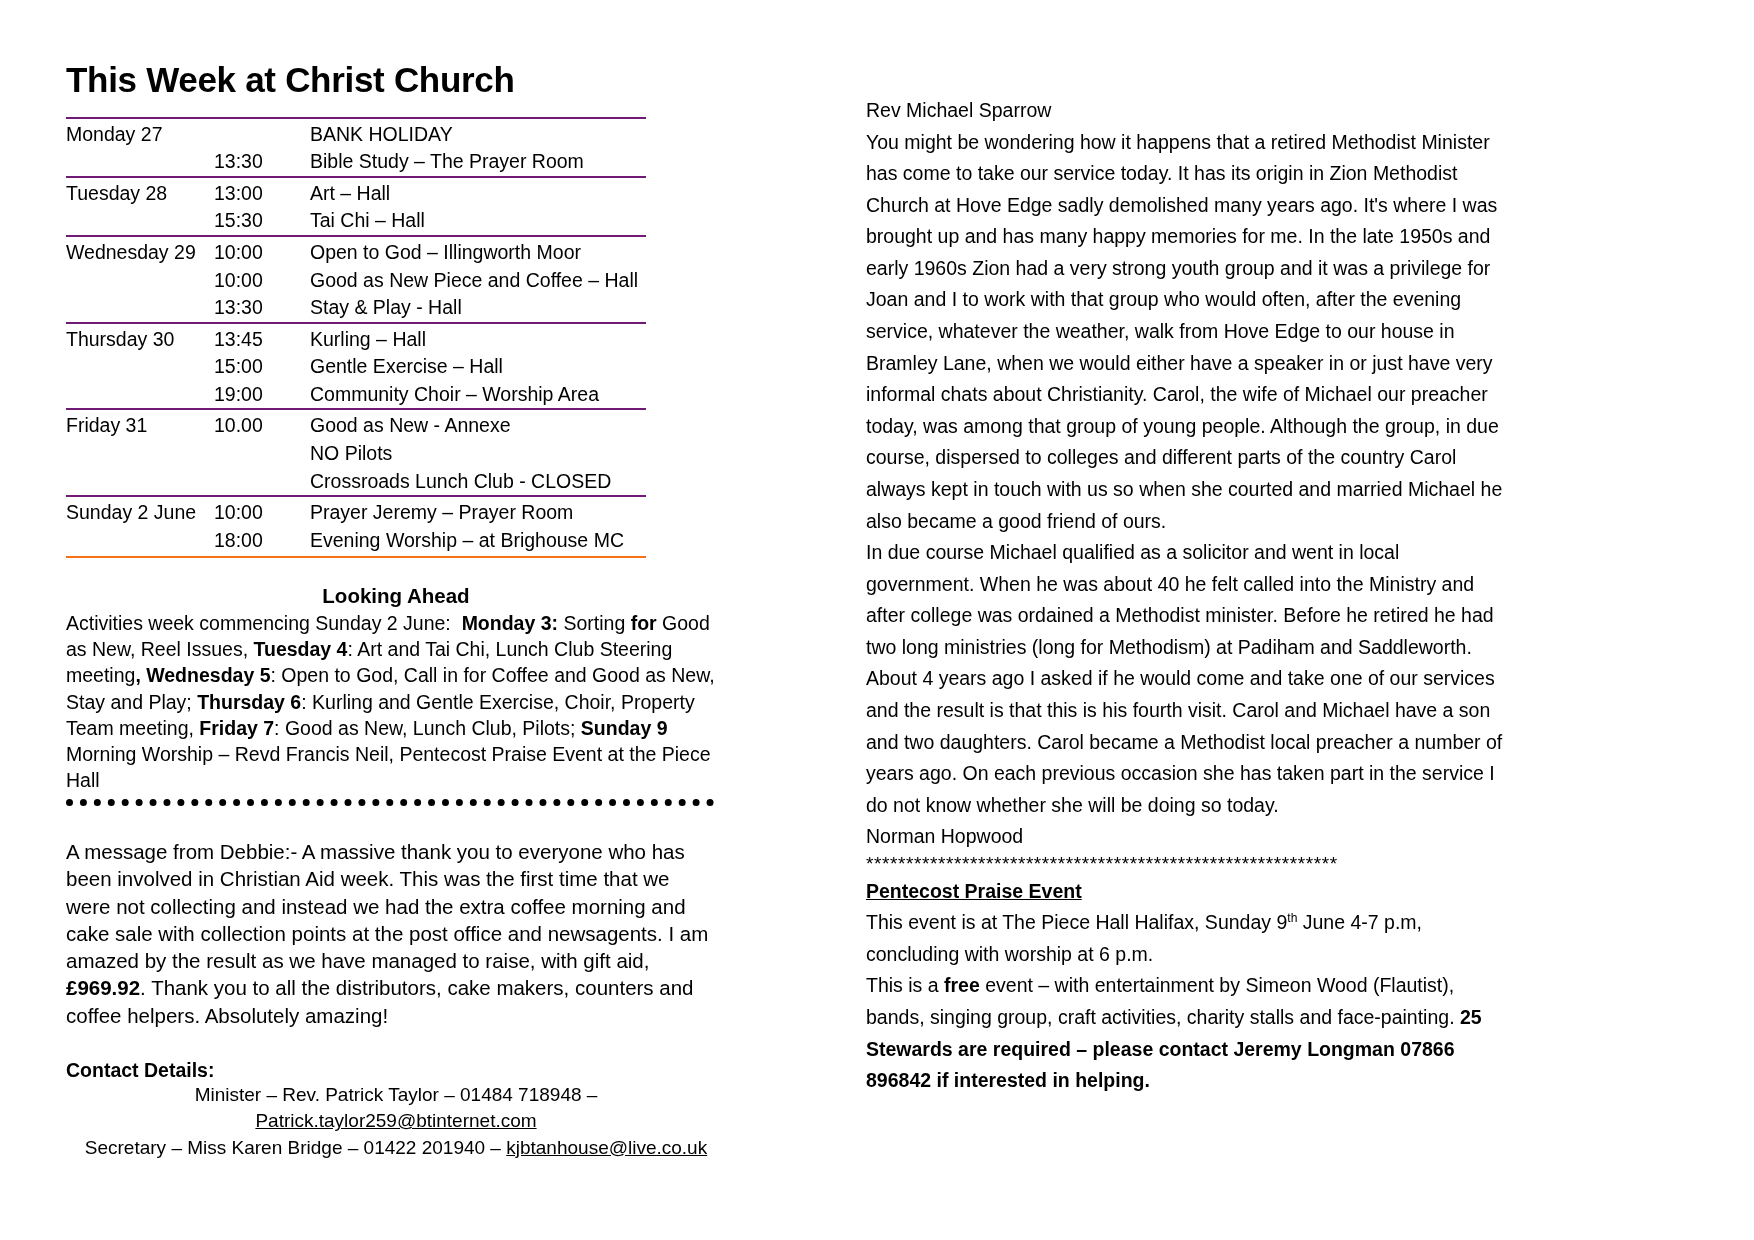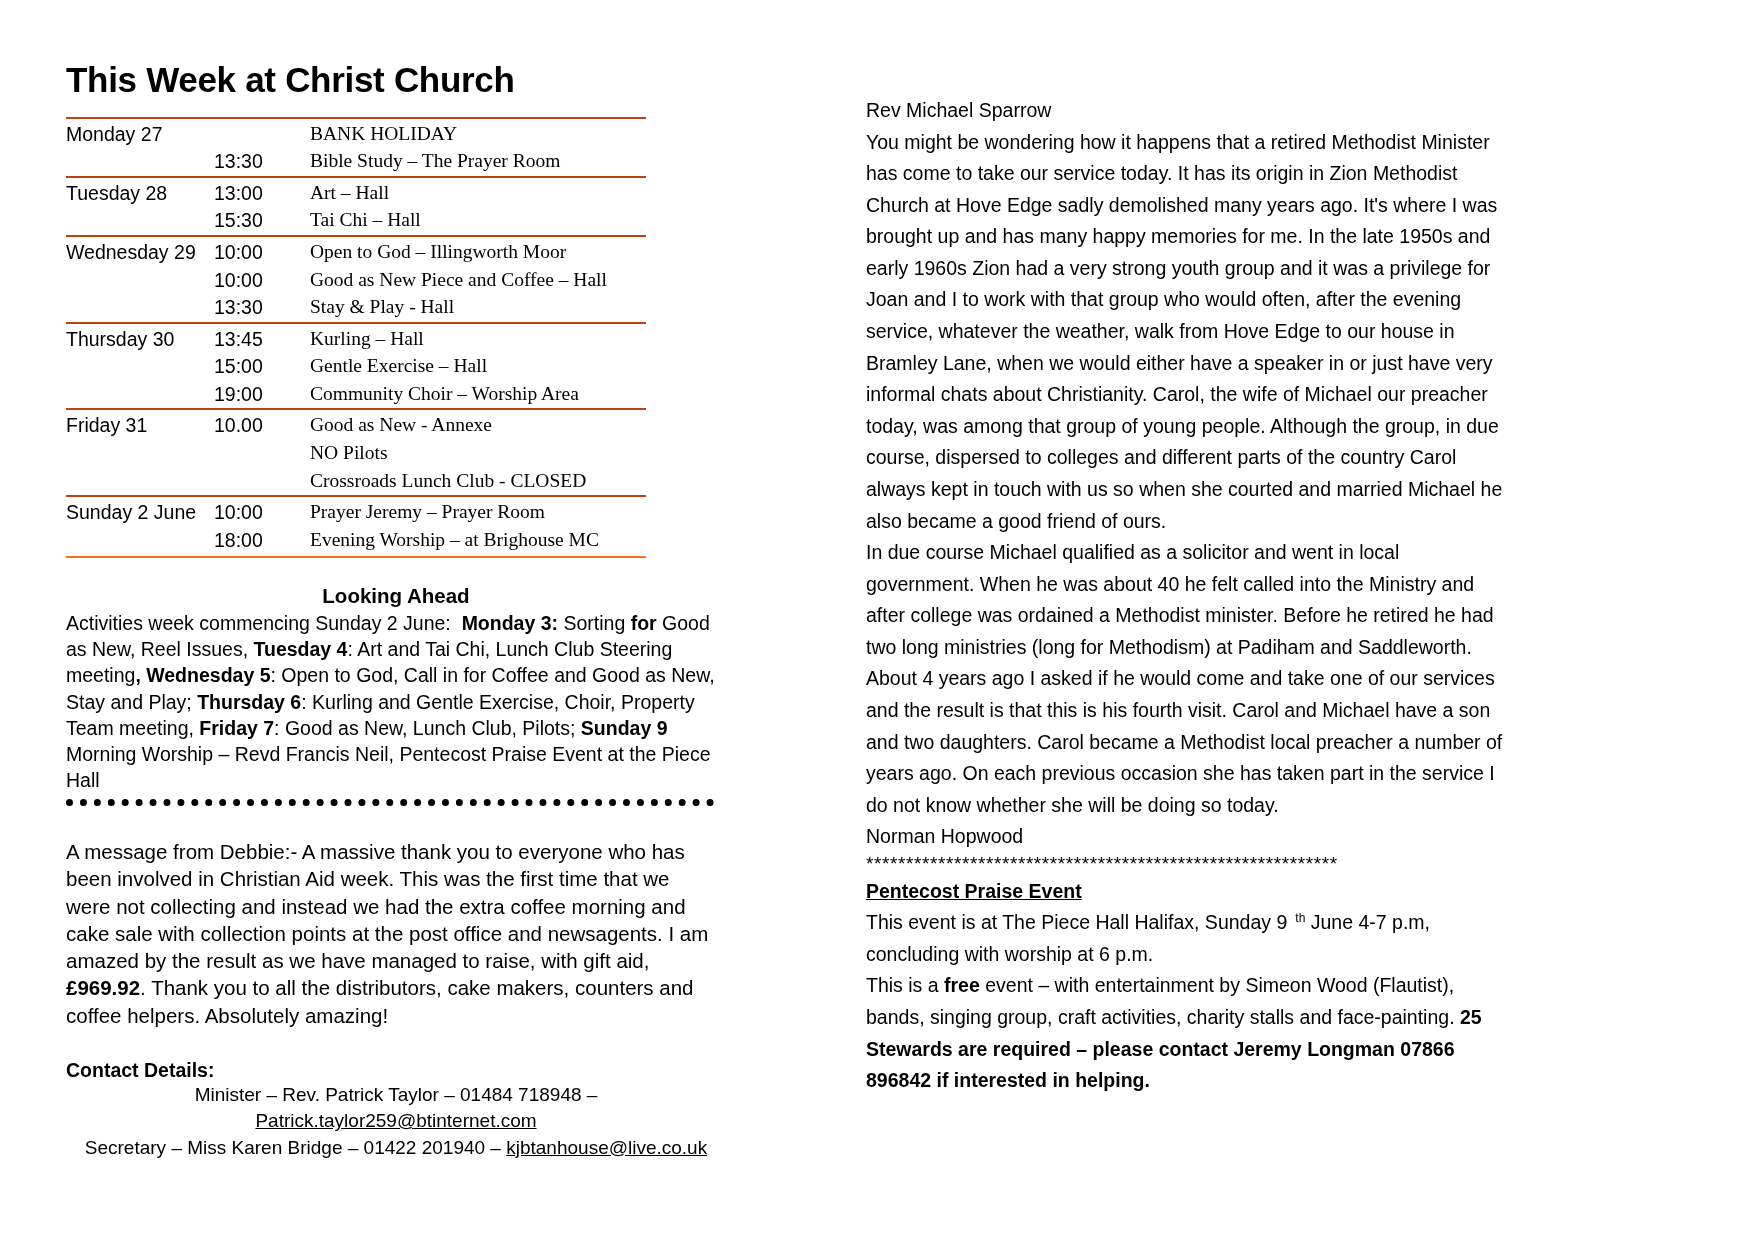--- a/index.html
+++ b/index.html
@@ -44,23 +44,23 @@
     font-size: 19.5px;
     line-height: 1.26;
   }
   table.schedule td {
     padding: 1px 0 2px 0;
     vertical-align: top;
     white-space: nowrap;
   }
   td.c-day   { width: 148px; padding-left: 4px; }
   td.c-time  { width: 96px; }
-  td.c-event { width: 336px; font-family: Liberation Serif, serif; }
+  td.c-event { width: 336px; }
   tr.rule-top td {
-    border-top: 2px solid #c2410c;
+    border-top: 2px solid #701a75;
     padding-top: 3px;
   }
   tr.rule-bottom td {
     border-bottom: 2px solid #f97316;
     padding-bottom: 4px;
   }
 
   .look-head {
     text-align: center;
     font-weight: bold;
@@ -133,21 +133,20 @@
   .sect-head {
     font-weight: bold;
     text-decoration: underline;
     margin: 6px 0 2px 0;
   }
   .col-right b { font-weight: bold; }
   sup {
     font-size: 0.62em;
     vertical-align: super;
     line-height: 0;
-    margin-left: 8px;
   }
 </style>
 </head>
 <body>
 
 <div class="page">
 
   <div class="col-left">
 
     <h1 class="masthead">This Week at Christ Church</h1>

